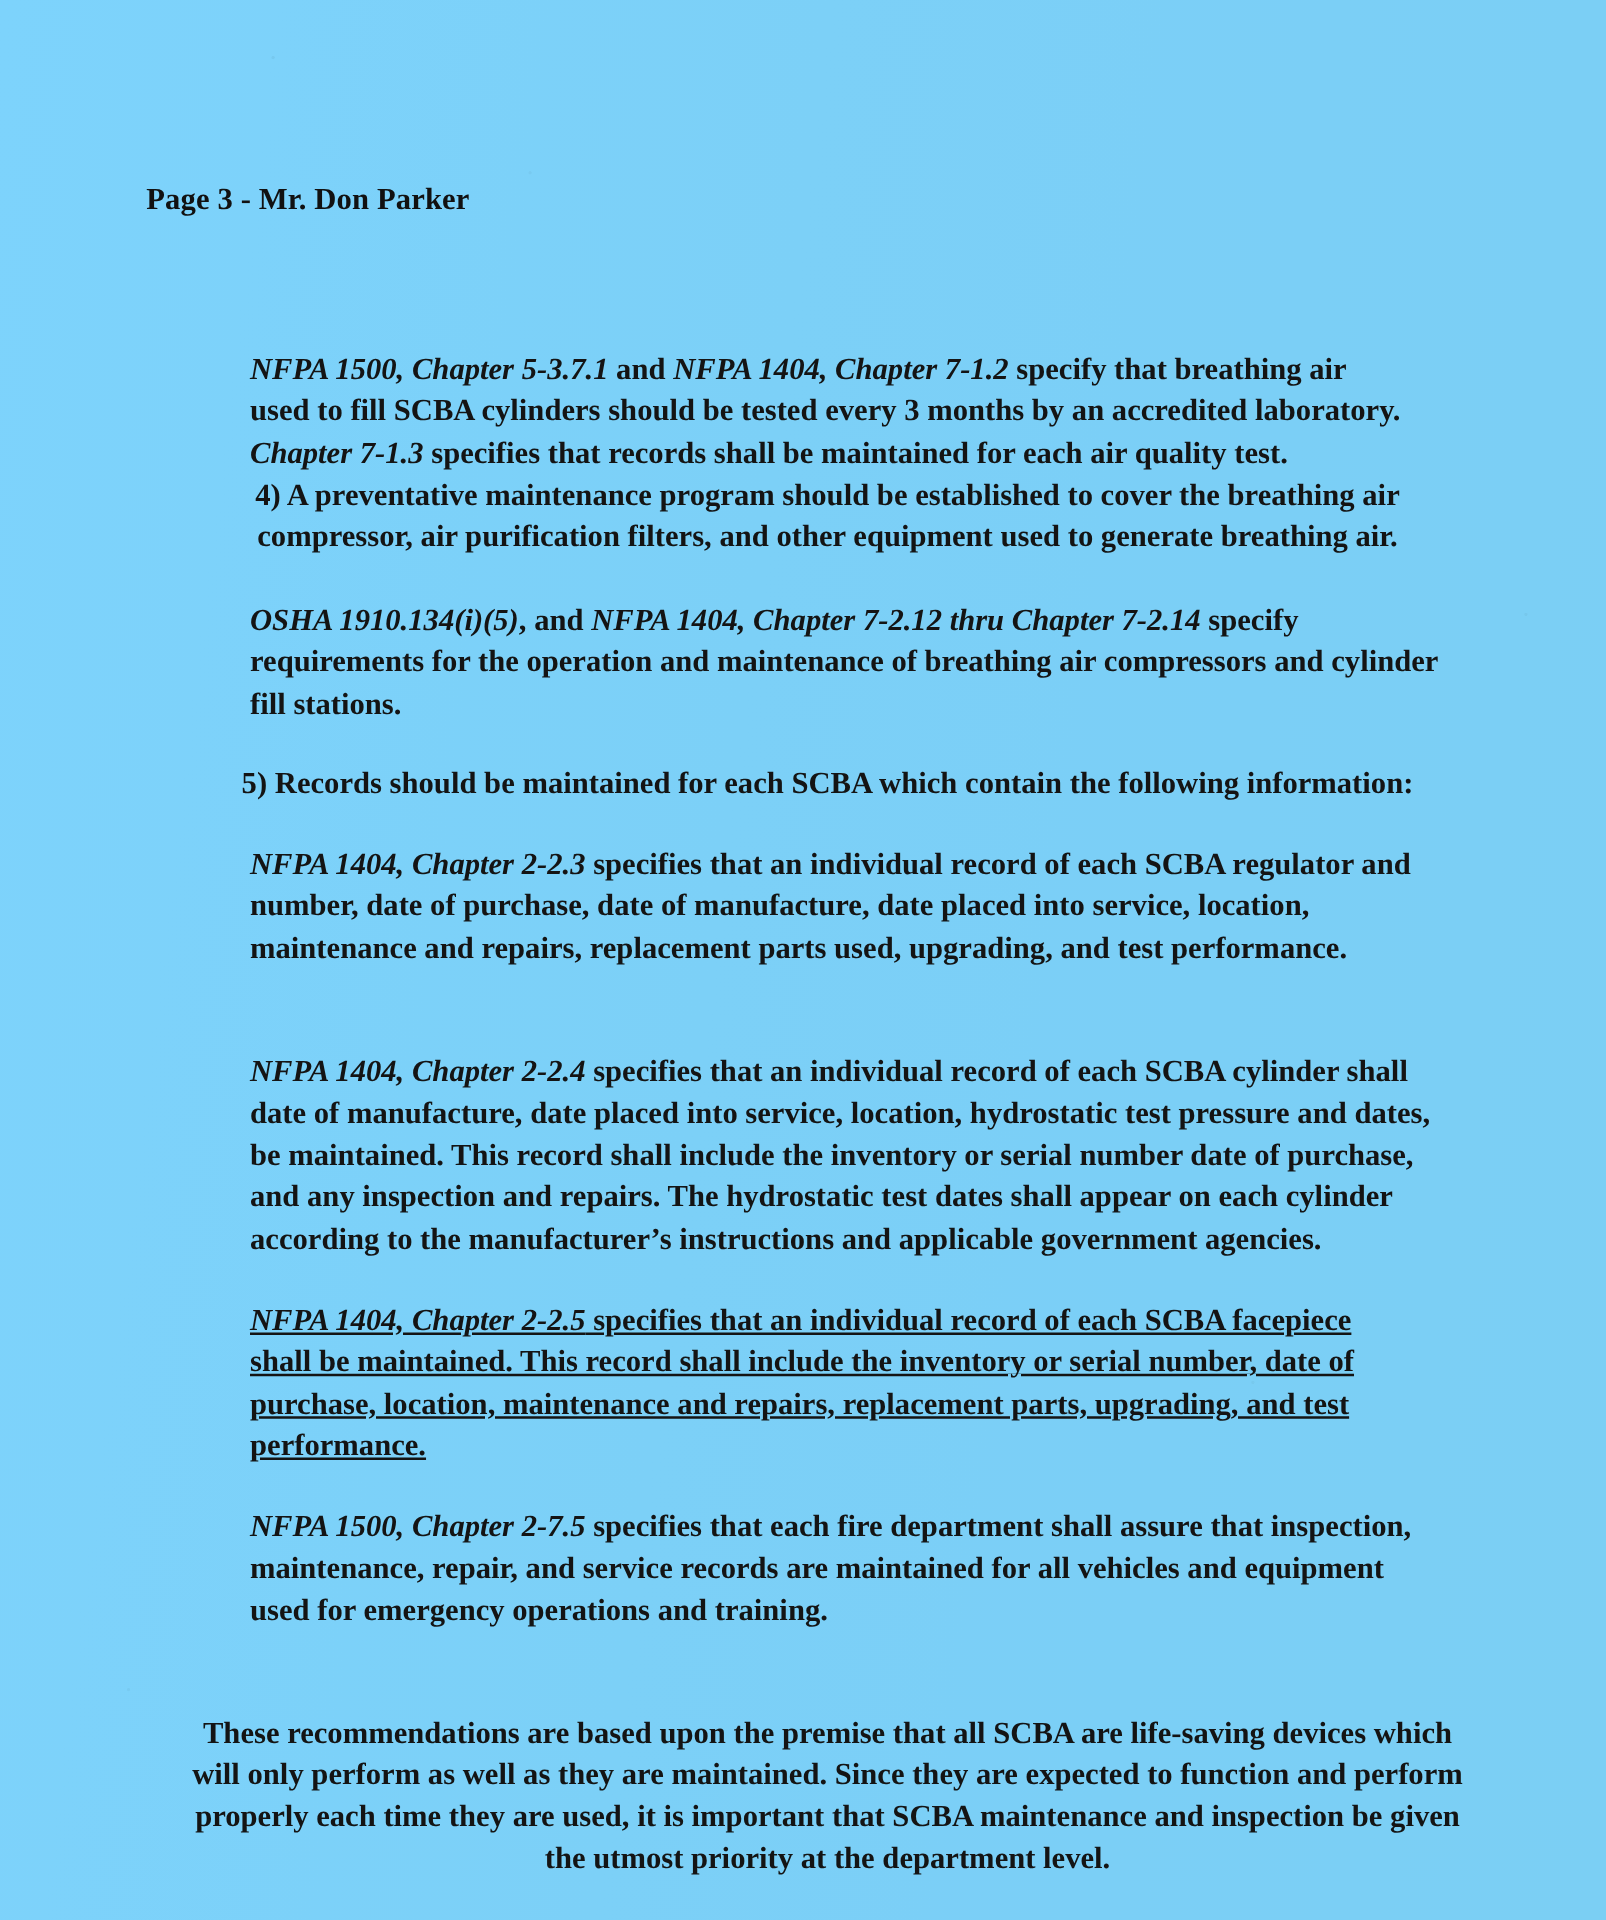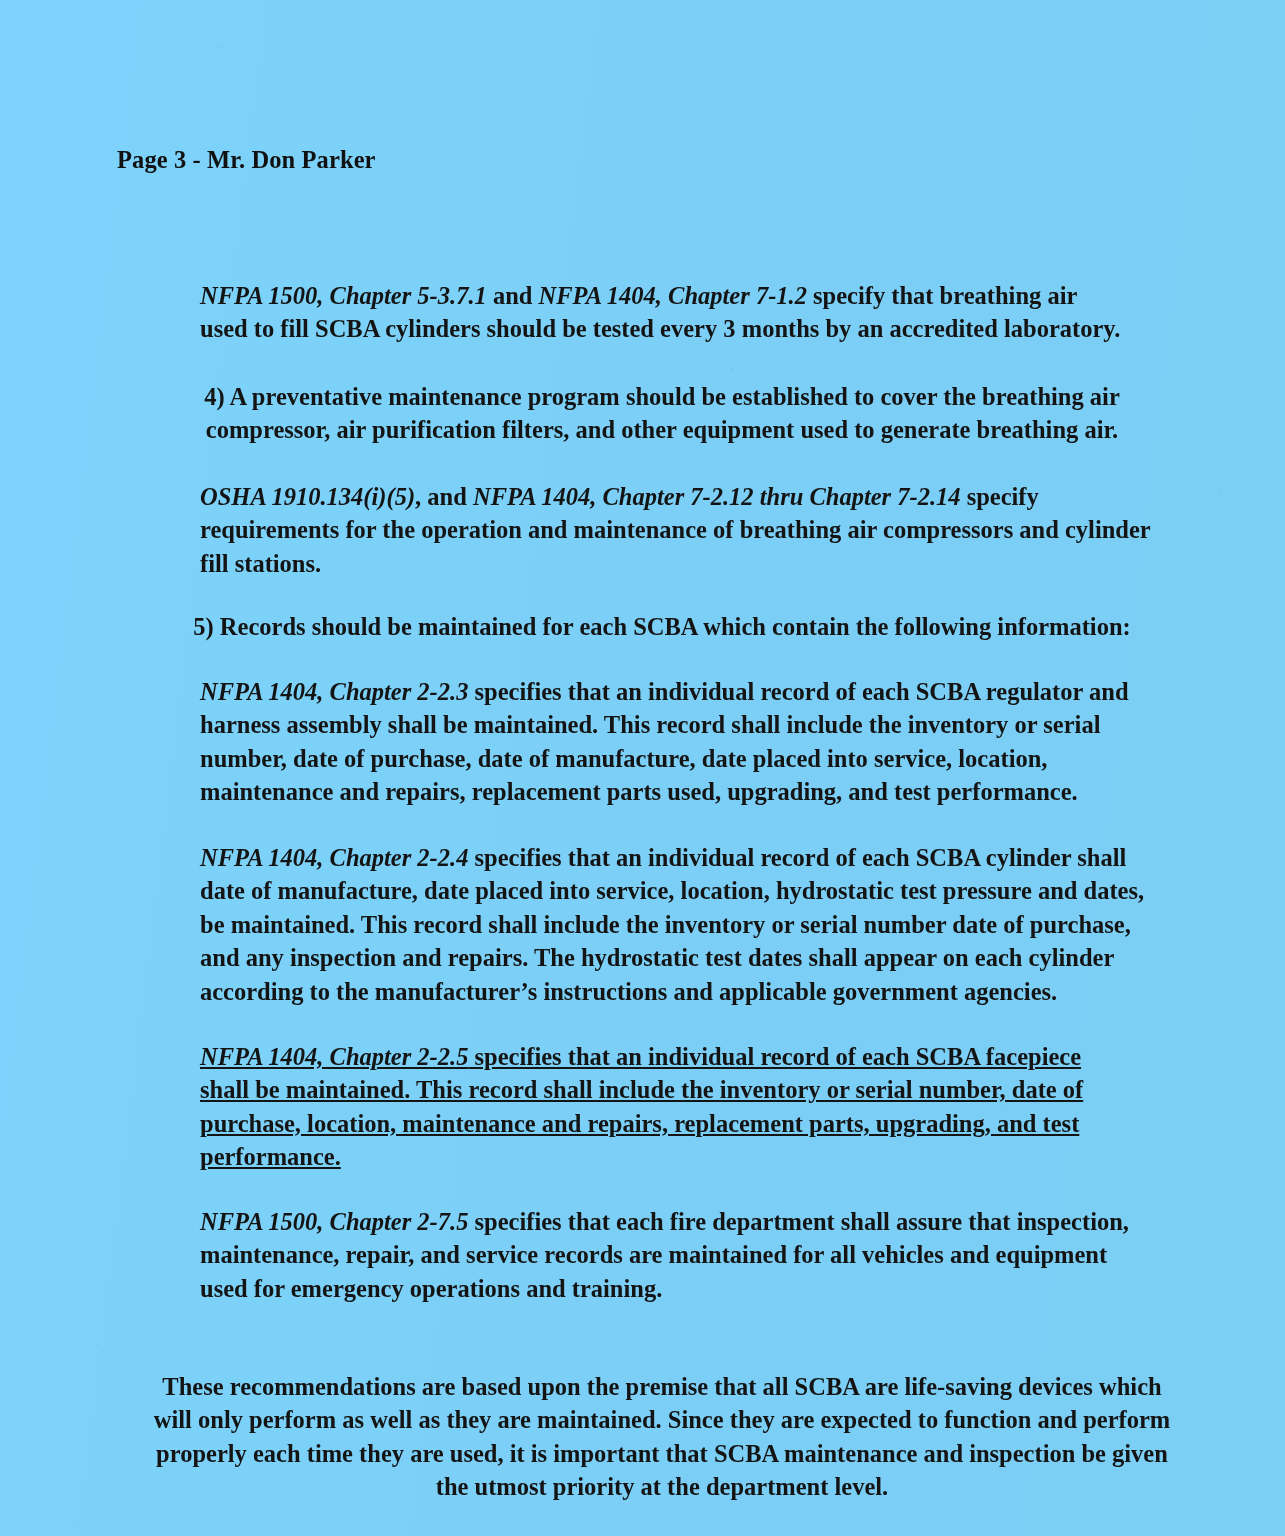--- a/index.html
+++ b/index.html
@@ -83,36 +83,36 @@
 </head>
 <body>
 
 <div class="page">
   <div class="content">
     <div class="doc-header">Page 3 - Mr. Don Parker</div>
     <div id="blocks-root">
         <div class="body-block lvl-indent" style="top: 247px; margin-top: 32px;">
           <div class="line"><span class="cite">NFPA 1500, Chapter 5-3.7.1</span><span> and </span><span class="cite">NFPA 1404, Chapter 7-1.2</span><span> specify that breathing air</span></div>
           <div class="line"><span>used to fill SCBA cylinders should be tested every 3 months by an accredited laboratory.</span></div>
+          <div class="line"><span class="cite">Chapter 7-1.3</span><span> specifies that records shall be maintained for each air quality test.</span></div>
         </div>
         <div class="body-block lvl-main" style="top: 380px;">
           <div class="line"><span>4) A preventative maintenance program should be established to cover the breathing air</span></div>
           <div class="line"><span>compressor, air purification filters, and other equipment used to generate breathing air.</span></div>
         </div>
         <div class="body-block lvl-indent" style="top: 480px;">
           <div class="line"><span class="cite">OSHA 1910.134(i)(5)</span><span>, and  </span><span class="cite">NFPA 1404, Chapter 7-2.12 thru Chapter 7-2.14</span><span> specify</span></div>
           <div class="line"><span>requirements for the operation and maintenance of breathing air compressors and cylinder</span></div>
           <div class="line"><span>fill stations.</span></div>
         </div>
         <div class="body-block lvl-main" style="top: 610px;">
           <div class="line"><span>5) Records should be maintained for each SCBA which contain the following information:</span></div>
         </div>
         <div class="body-block lvl-indent" style="top: 675px;">
           <div class="line"><span class="cite">NFPA 1404, Chapter 2-2.3</span><span> specifies that an individual record of each SCBA regulator and</span></div>
-          <div class="line"><span>harness assembly shall be maintained.  This record shall include the inventory or serial</span></div>
           <div class="line"><span>number, date of purchase, date of manufacture, date placed into service, location,</span></div>
           <div class="line"><span>maintenance and repairs, replacement parts used, upgrading, and test performance.</span></div>
         </div>
         <div class="body-block lvl-indent" style="top: 841px;">
           <div class="line"><span class="cite">NFPA 1404, Chapter 2-2.4</span><span> specifies that an individual record of each SCBA cylinder shall</span></div>
           <div class="line"><span>date of manufacture, date placed into service, location, hydrostatic test pressure and dates,</span></div>
           <div class="line"><span>be maintained.  This record shall include the inventory or serial number date of purchase,</span></div>
           <div class="line"><span>and any inspection and repairs.  The hydrostatic test dates shall appear on each cylinder</span></div>
           <div class="line"><span>according to the manufacturer’s instructions and applicable government agencies.</span></div>
         </div>

